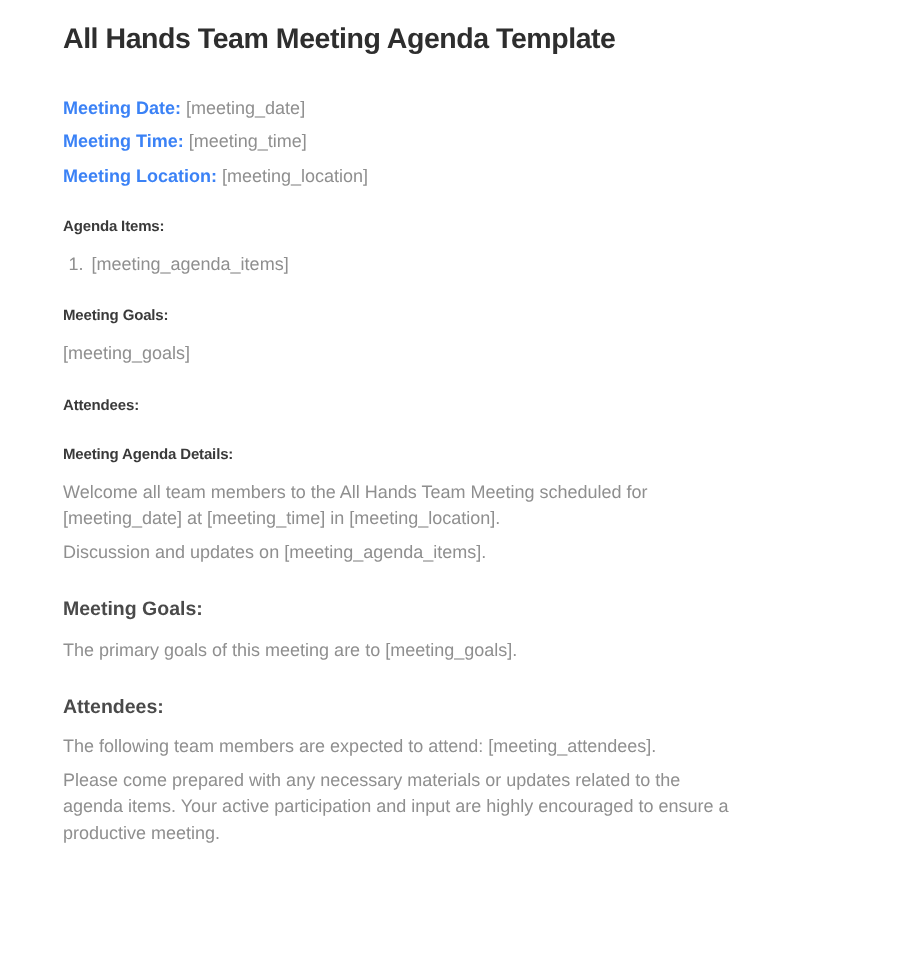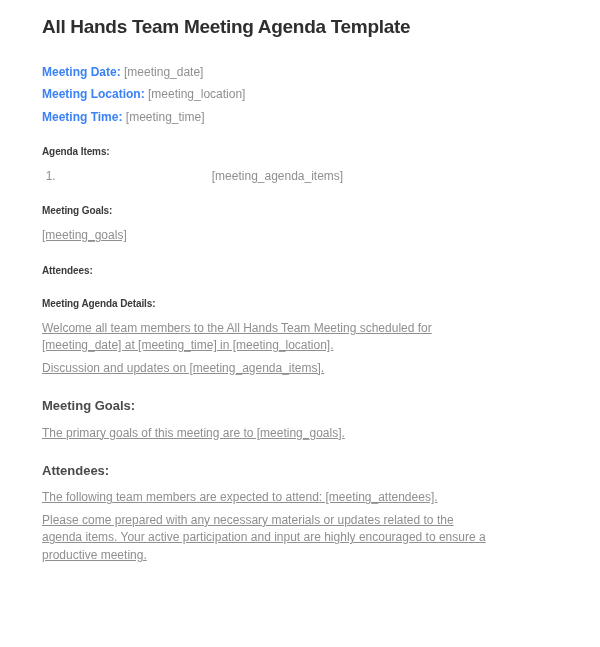--- a/index.html
+++ b/index.html
@@ -48,55 +48,53 @@
     color: #4a4a4a;
     line-height: 1.4;
     margin: 20px 0 9px 0;
   }
   p.body-text {
     font-size: 12px;
     line-height: 1.46;
     color: #8f8f8f;
     margin: 0 0 5px 0;
     max-width: 516px;
-    text-decoration: underline;
   }
   ol.ph-list, ul.ph-list {
     margin: 0 0 5px 0;
     padding-left: 17px;
     color: #8f8f8f;
     font-size: 12px;
   }
   ol.ph-list li, ul.ph-list li {
     line-height: 1.45;
     padding-left: 2px;
-    text-align: center;
   }
   ul.ph-list { list-style-type: disc; }
   ul.ph-list li::marker { color: #3a3a3a; font-size: 11px; }
   ol.ph-list li::marker { color: #8f8f8f; }
 </style>
 </head>
 <body>
 
 <div class="doc">
 
   <h1 class="title">All Hands Team Meeting Agenda Template</h1>
 
   <p class="meta">
     <strong>Meeting Date:</strong>
     <span>[meeting_date]</span>
   </p>
   <p class="meta">
+    <strong>Meeting Time:</strong>
+    <span>[meeting_time]</span>
+  </p>
+  <p class="meta">
     <strong>Meeting Location:</strong>
     <span>[meeting_location]</span>
-  </p>
-  <p class="meta">
-    <strong>Meeting Time:</strong>
-    <span>[meeting_time]</span>
   </p>
 
   <h2 class="section-heading">Agenda Items:</h2>
   <ol class="ph-list">
     <li>[meeting_agenda_items]</li>
   </ol>
 
   <h2 class="section-heading">Meeting Goals:</h2>
   <p class="body-text">[meeting_goals]</p>
 

